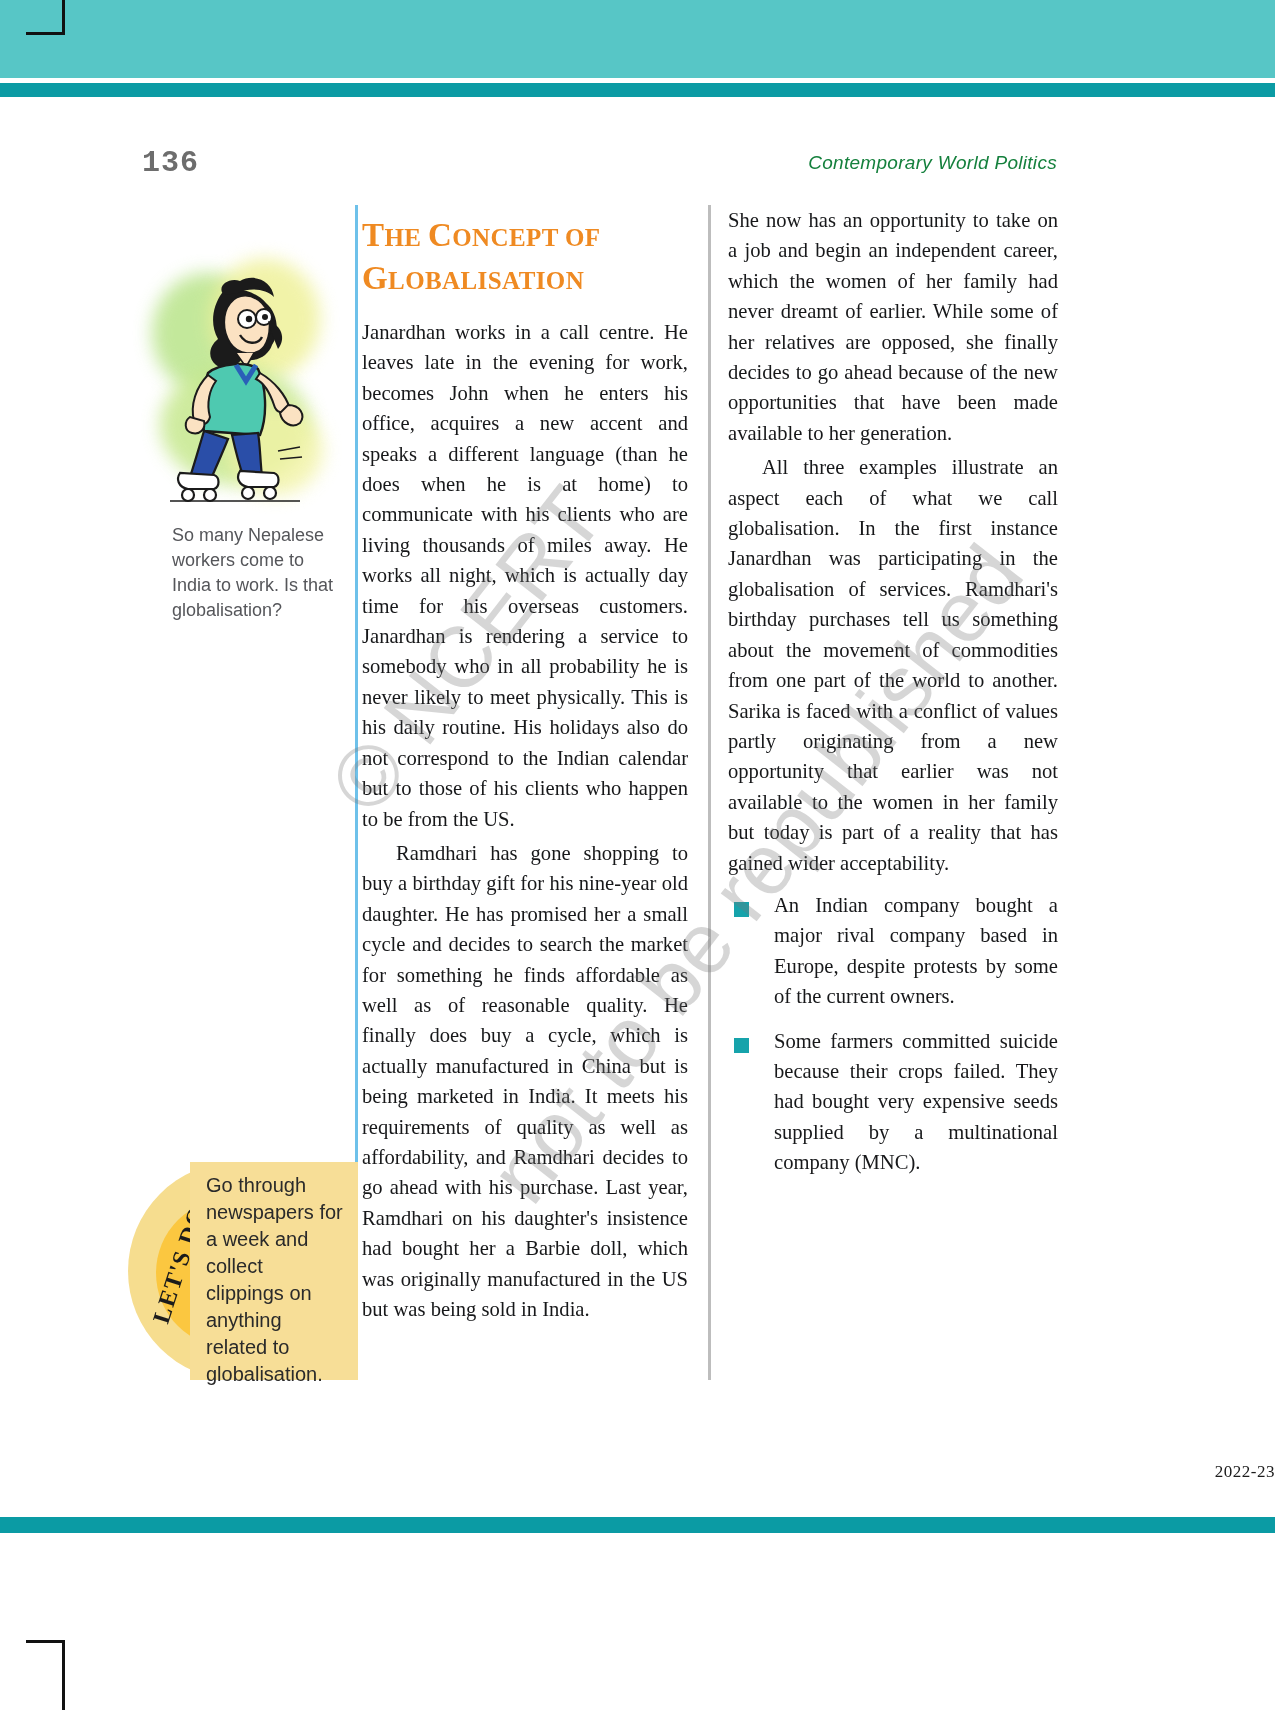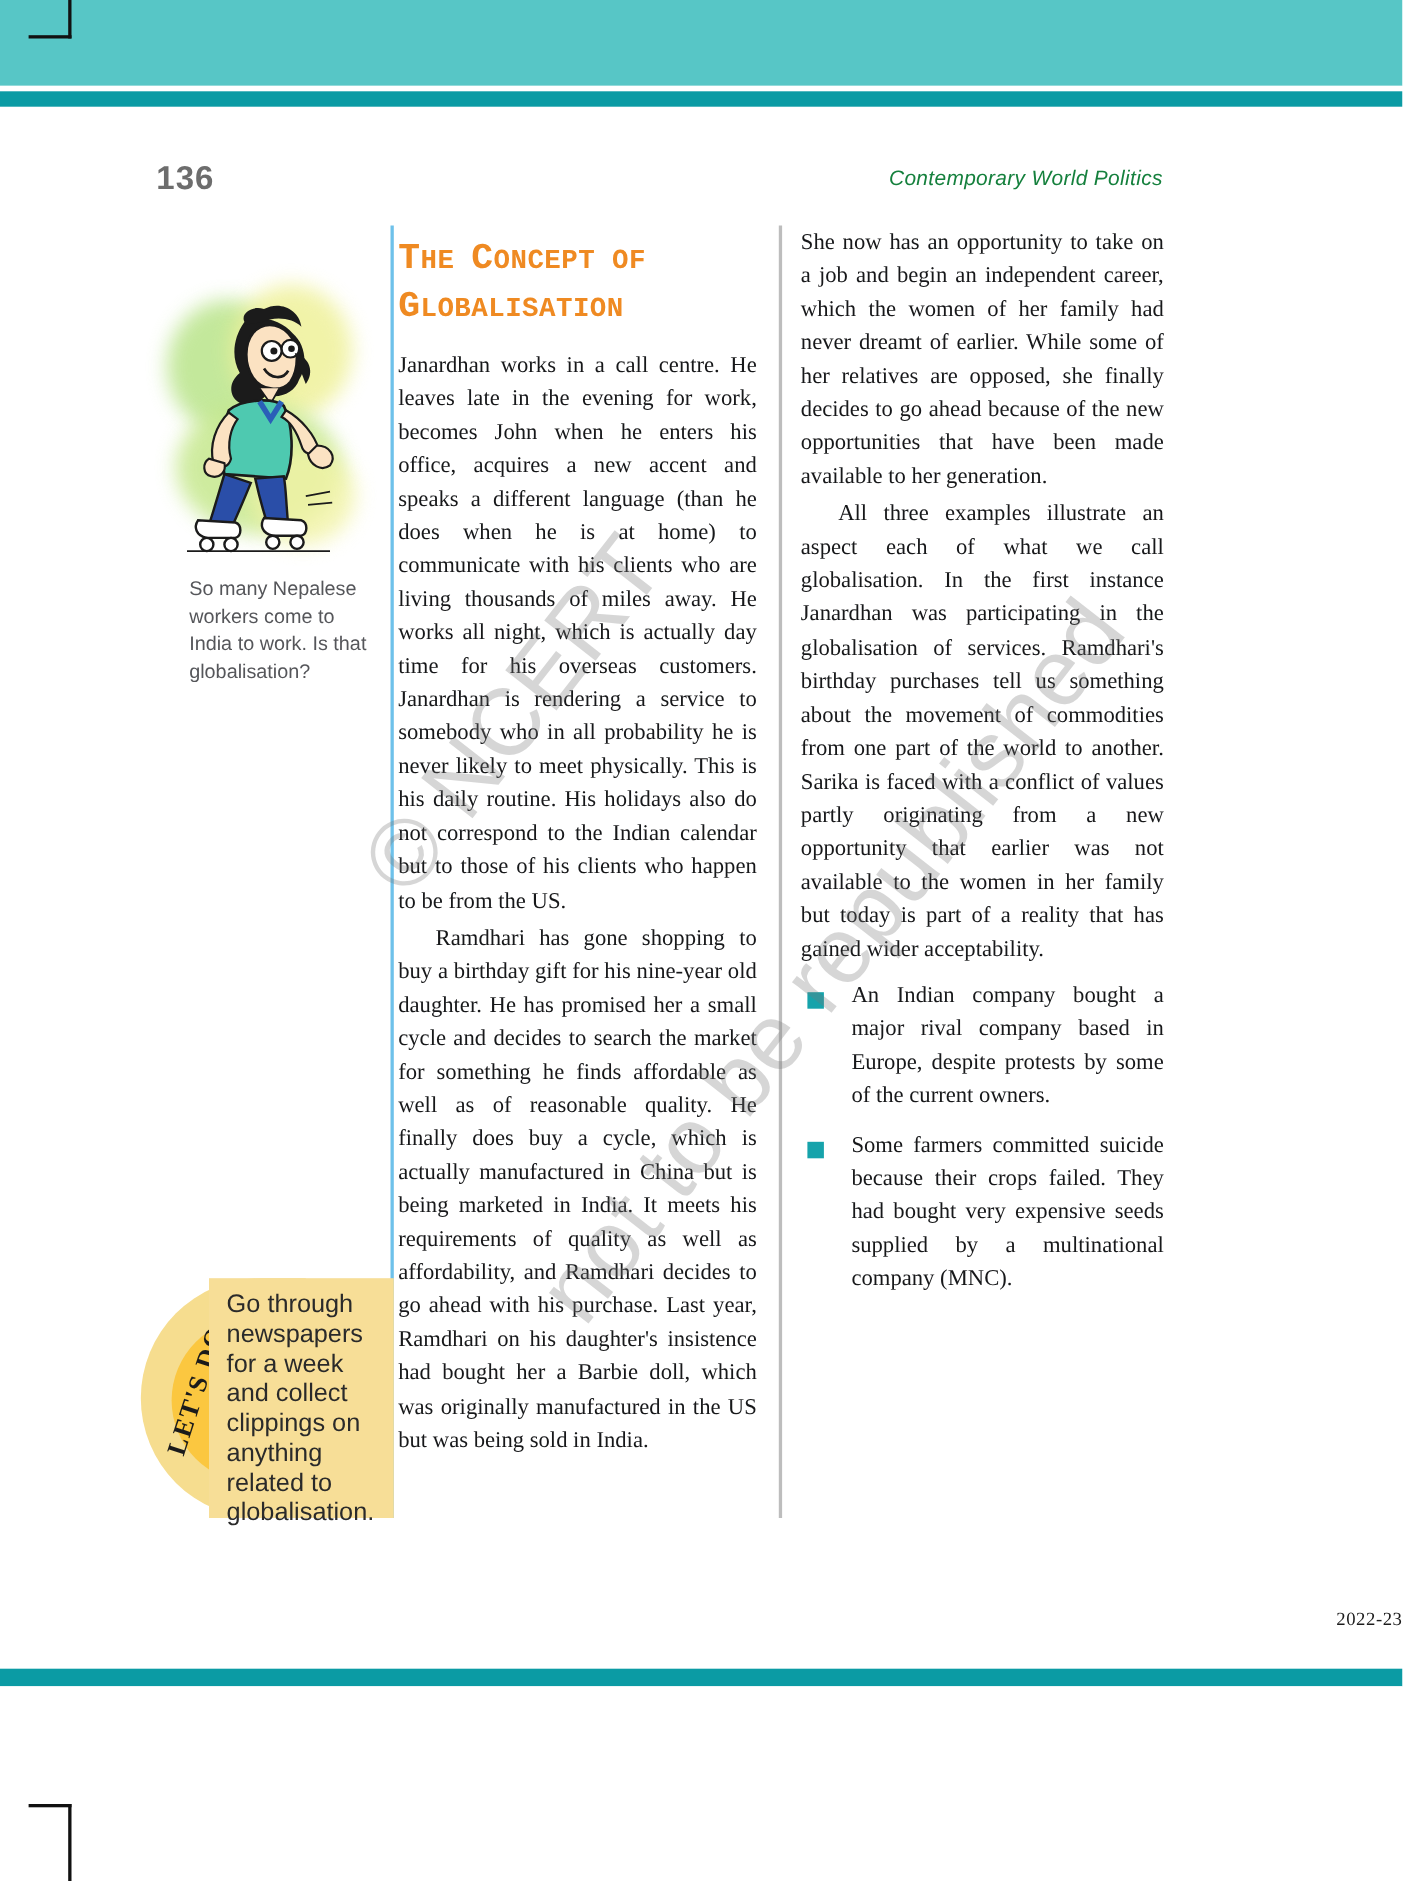--- a/index.html
+++ b/index.html
@@ -41,21 +41,21 @@
     background:#0b9ba4;
   }
   .band-bot-light{
     position:absolute;left:0;top:1533px;width:1275px;height:4px;
     background:#ffffff;
   }
 
   
   .page-number{
     position:absolute;left:142px;top:146px;
-    font-family:Liberation Sans, sans-serif;
+    font-family:Liberation Mono, monospace;
     font-size:30px;font-weight:bold;color:#6d6d6d;
     letter-spacing:1px;
     text-align:right;
   }
   .running-head{
     position:absolute;right:218px;top:152px;
     font-family:"Liberation Sans", sans-serif;
     font-style:italic;font-size:19px;color:#15803d;
     letter-spacing:.3px;white-space:nowrap;
   }
@@ -109,35 +109,35 @@
     letter-spacing:1.5px;white-space:nowrap;
   }
   .lets-panel{
     position:absolute;left:62px;top:0;width:168px;height:218px;
     background:#f7de97;
     padding:10px 14px 0 16px;
     box-sizing:border-box;
   }
   .lets-text{
     font-family:"Liberation Sans", sans-serif;
-    font-size:23px;line-height:27px;color:#2a2a2a;
+    font-size:20px;line-height:27px;color:#2a2a2a;
   }
 
   
   .col{
     position:absolute;top:205px;
     font-size:20.6px;line-height:30.4px;
     text-align:justify;
     color:#17181a;
   }
   .col-mid{left:362px;width:326px;}
   .col-right{left:728px;width:330px;}
 
   .sec-title{
-    font-family:Liberation Mono, monospace;
+    font-family:Liberation Serif, serif;
     color:#ef8a22;font-weight:bold;
     font-size:26px;line-height:41px;
     letter-spacing:.4px;
     margin:10px 0 16px 0;
   }
   .sec-title .cap{font-size:33px;}
   .sec-title .sm{font-size:25px;}
 
   p.body{margin:0 0 0 0;text-indent:0;}
   p.body + p.body{margin-top:4px;text-indent:34px;}

